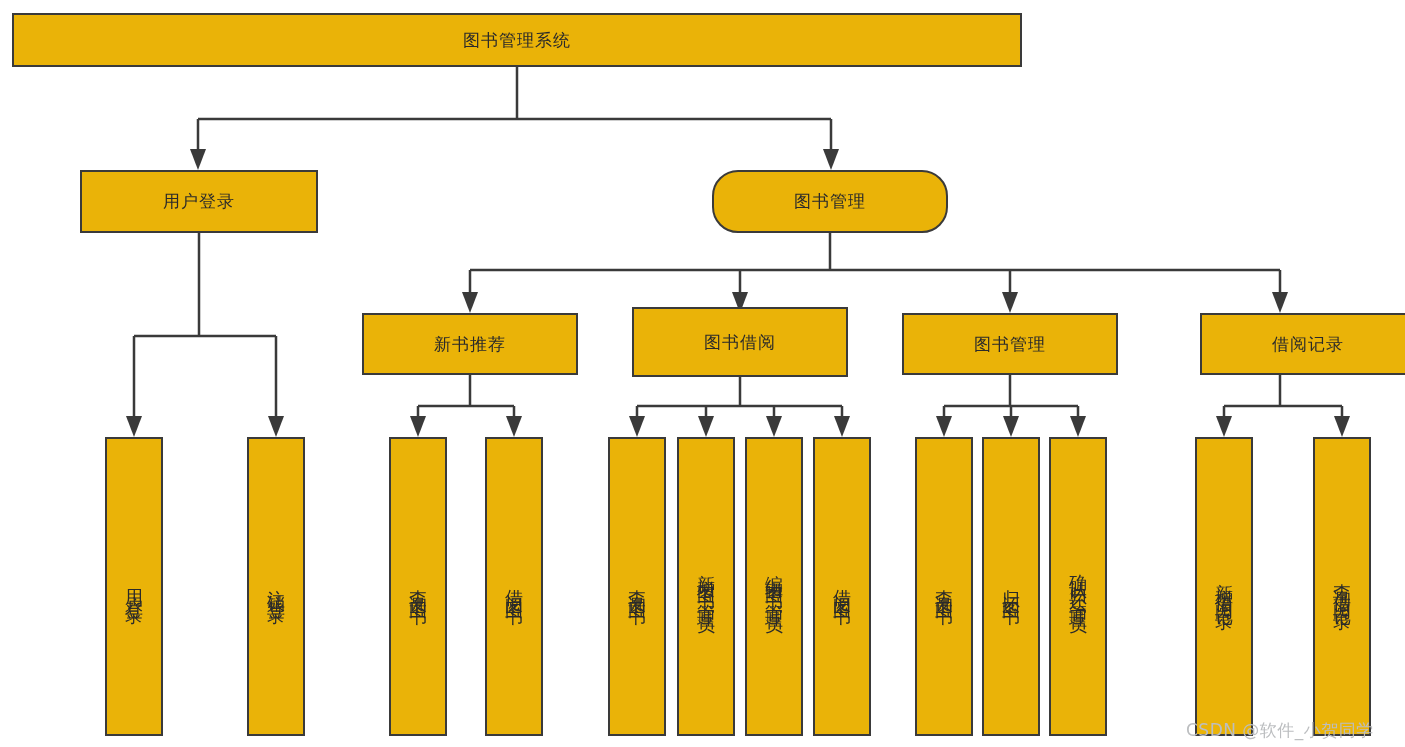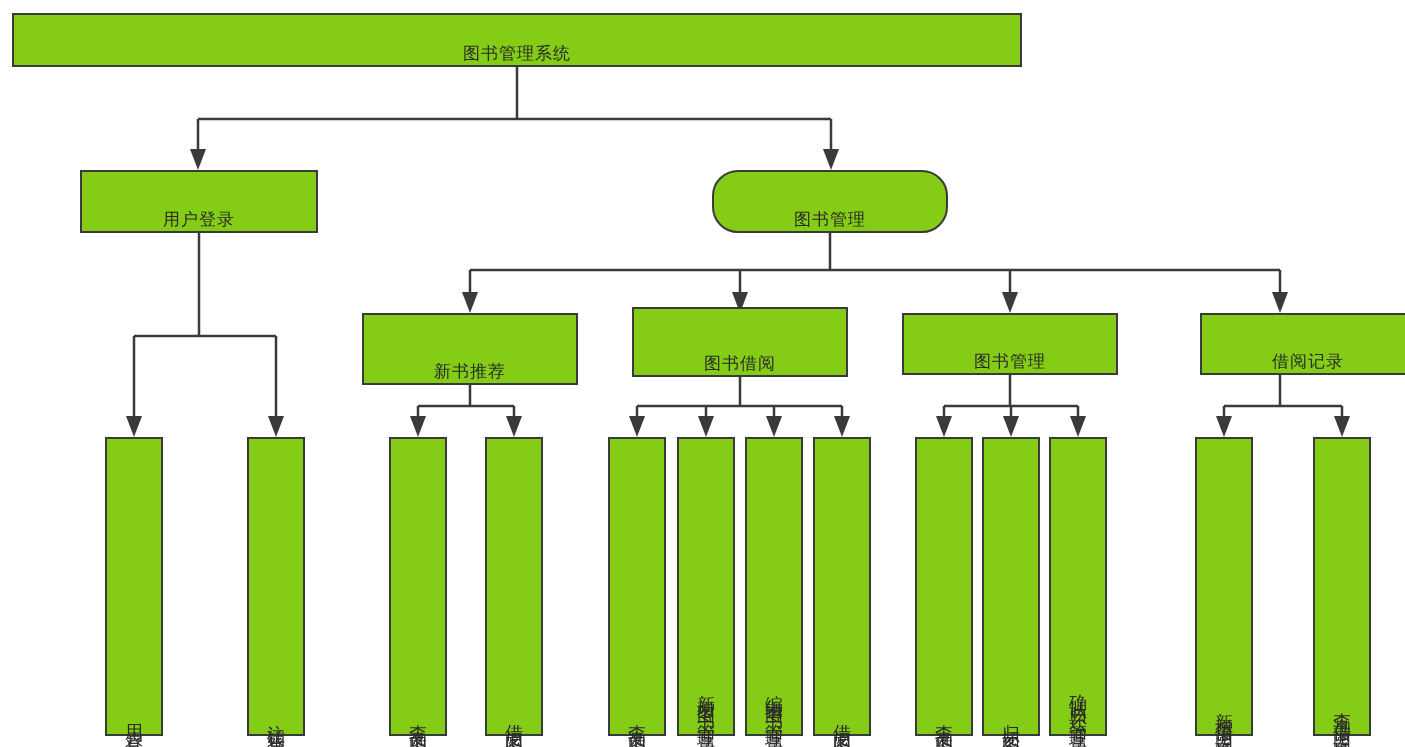--- a/index.html
+++ b/index.html
@@ -8,43 +8,43 @@
     position:relative;
     width:1405px;height:747px;
     background:#ffffff;
     overflow:hidden;
   }
   #connector-svg{position:absolute;left:0;top:0;z-index:0;}
   .node{
     position:absolute;
     box-sizing:border-box;
     border:2.5px solid #3a3a3a;
-    background:#84cc16;
+    background:#eab308;
     display:flex;
-    align-items:flex-end;
+    align-items:center;
     justify-content:center;
     color:#2a2a2a;
     z-index:1;
   }
   .h-node{font-size:17px;letter-spacing:1px;}
   .leaf{font-size:18px;}
   .leaf .vtext{
     writing-mode:vertical-rl;
     text-orientation:mixed;
     letter-spacing:6px;
     line-height:1;
     white-space:nowrap;
   }
   
   .n-root{left:12px;top:13px;width:1010px;height:54px;}
   
   .n-l2-0{left:80px;top:170px;width:238px;height:63px;}
   .n-l2-1{left:712px;top:170px;width:236px;height:63px;border-radius:26px;}
   
-  .n-l3-0{left:362px;top:313px;width:216px;height:72px;}
+  .n-l3-0{left:362px;top:313px;width:216px;height:62px;}
   .n-l3-1{left:632px;top:307px;width:216px;height:70px;}
   .n-l3-2{left:902px;top:313px;width:216px;height:62px;}
   .n-l3-3{left:1172px;top:313px;width:216px;height:62px;margin-left:28px;}
   
   .lf{top:437px;width:58px;height:299px;}
   .lf-0-0{left:105px;} .lf-0-1{left:247px;}
   .lf-1-0{left:389px;} .lf-1-1{left:485px;}
   .lf-2-0{left:608px;} .lf-2-1{left:677px;} .lf-2-2{left:745px;} .lf-2-3{left:813px;}
   .lf-3-0{left:915px;} .lf-3-1{left:982px;} .lf-3-2{left:1049px;}
   .lf-4-0{left:1195px;} .lf-4-1{left:1313px;}
@@ -154,14 +154,15 @@
     <span class="vtext">确认归还（管理员）</span>
   </div>
 
   <div class="node leaf lf lf-4-0">
     <span class="vtext">新增借阅记录</span>
   </div>
   <div class="node leaf lf lf-4-1">
     <span class="vtext">查询借阅记录</span>
   </div>
 
+  <div id="watermark">CSDN @软件_小贺同学</div>
 
 </div>
 
 </body></html>

